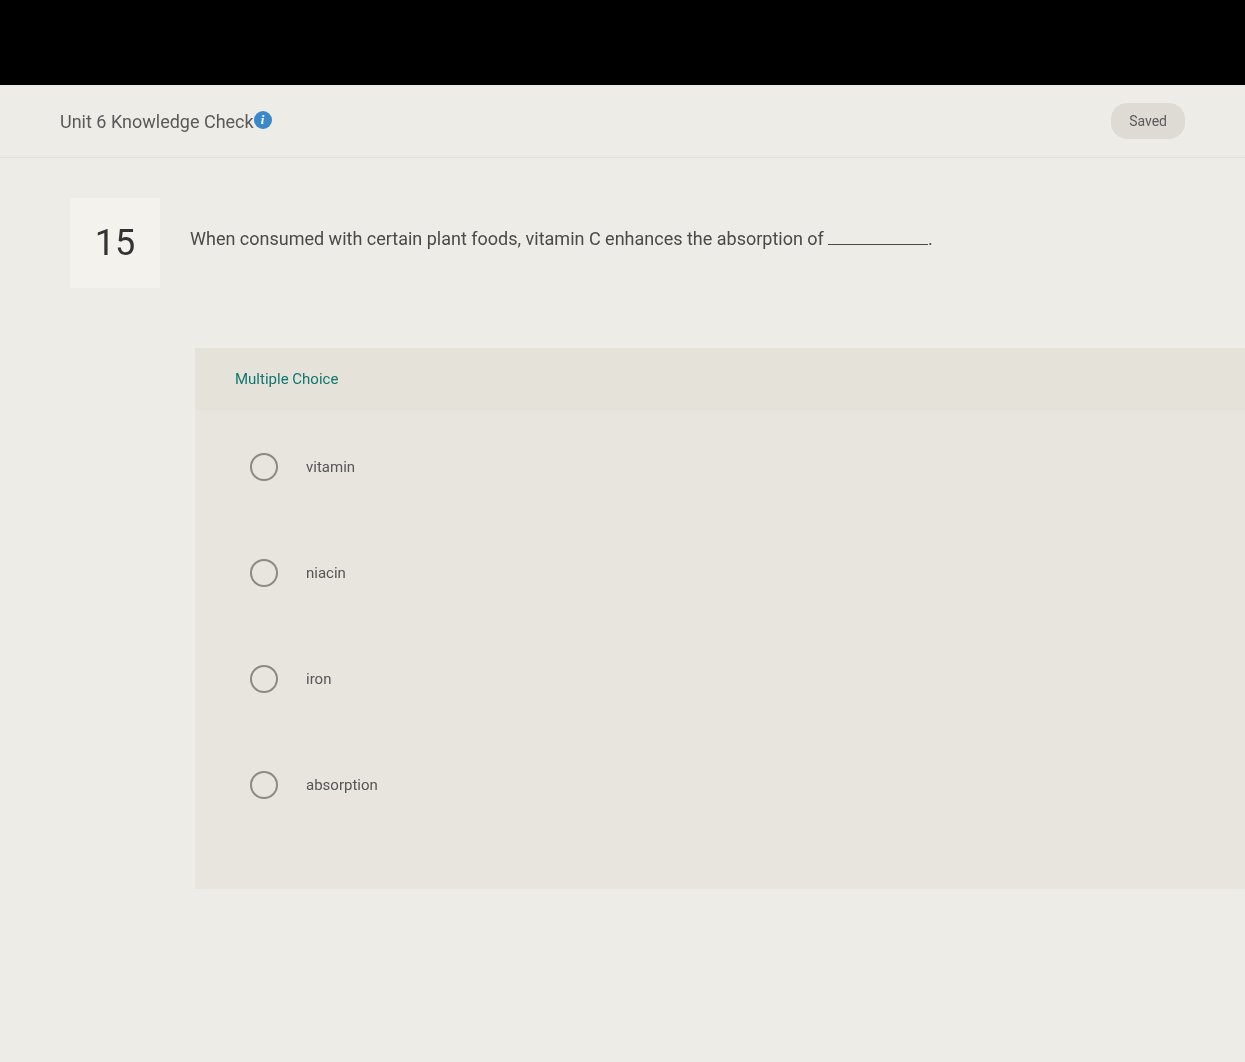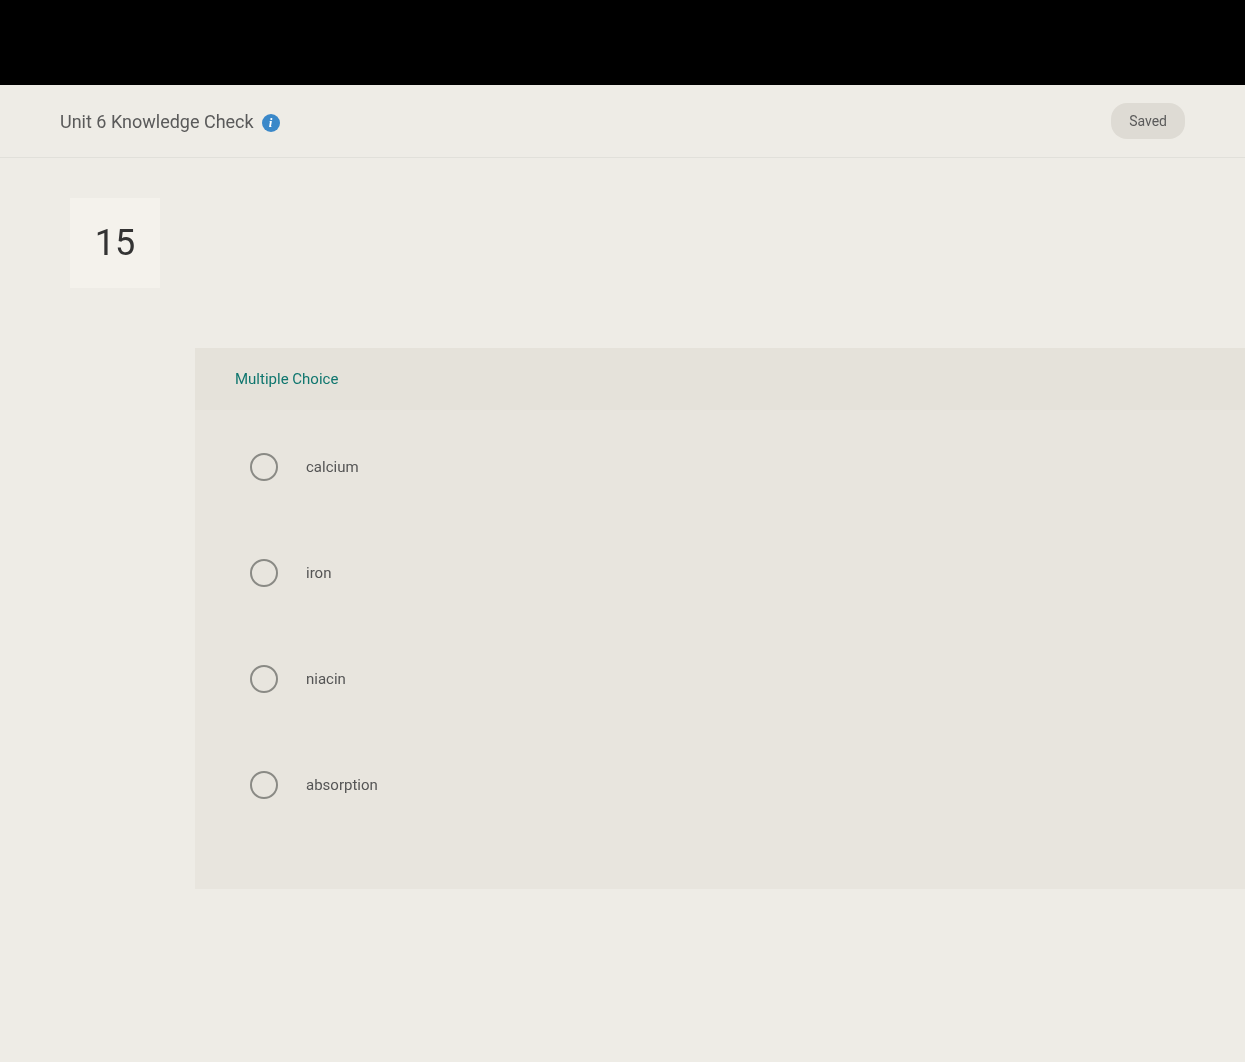--- a/index.html
+++ b/index.html
@@ -24,22 +24,21 @@
     }
     .header-bar {
       display: flex;
       justify-content: space-between;
       align-items: center;
       padding: 18px 60px 18px 60px;
       border-bottom: 1px solid rgba(0,0,0,0.05);
     }
     .title-wrap {
       display: flex;
-      align-items: flex-end;
-      gap: 8px;
+      align-items: flex-start;
     }
     .title {
       font-size: 18px;
       color: #5a5a5a;
       font-weight: 400;
     }
     .info-icon {
       width: 18px;
       height: 18px;
       border-radius: 50%;
@@ -137,36 +136,39 @@
     <div class="title-wrap">
       <span class="title">Unit 6 Knowledge Check</span>
       <span class="info-icon">i</span>
     </div>
     <div class="saved-pill">Saved</div>
   </div>
 
   <div class="content">
     <div class="question-row">
       <div class="q-number-box">15</div>
+      <div class="q-text">
+        <span>When consumed with certain plant foods, vitamin C enhances the absorption of</span><span class="blank"></span>.
+      </div>
     </div>
 
     <div class="answer-section">
       <div class="mc-header">Multiple Choice</div>
       <div class="options">
         <div class="option">
           <div class="radio"></div>
-          <span class="option-label">calcium</span>
+          <span class="option-label">vitamin</span>
+        </div>
+        <div class="option">
+          <div class="radio"></div>
+          <span class="option-label">niacin</span>
         </div>
         <div class="option">
           <div class="radio"></div>
           <span class="option-label">iron</span>
-        </div>
-        <div class="option">
-          <div class="radio"></div>
-          <span class="option-label">niacin</span>
         </div>
         <div class="option">
           <div class="radio"></div>
           <span class="option-label">absorption</span>
         </div>
       </div>
     </div>
   </div>
 </div>
 

